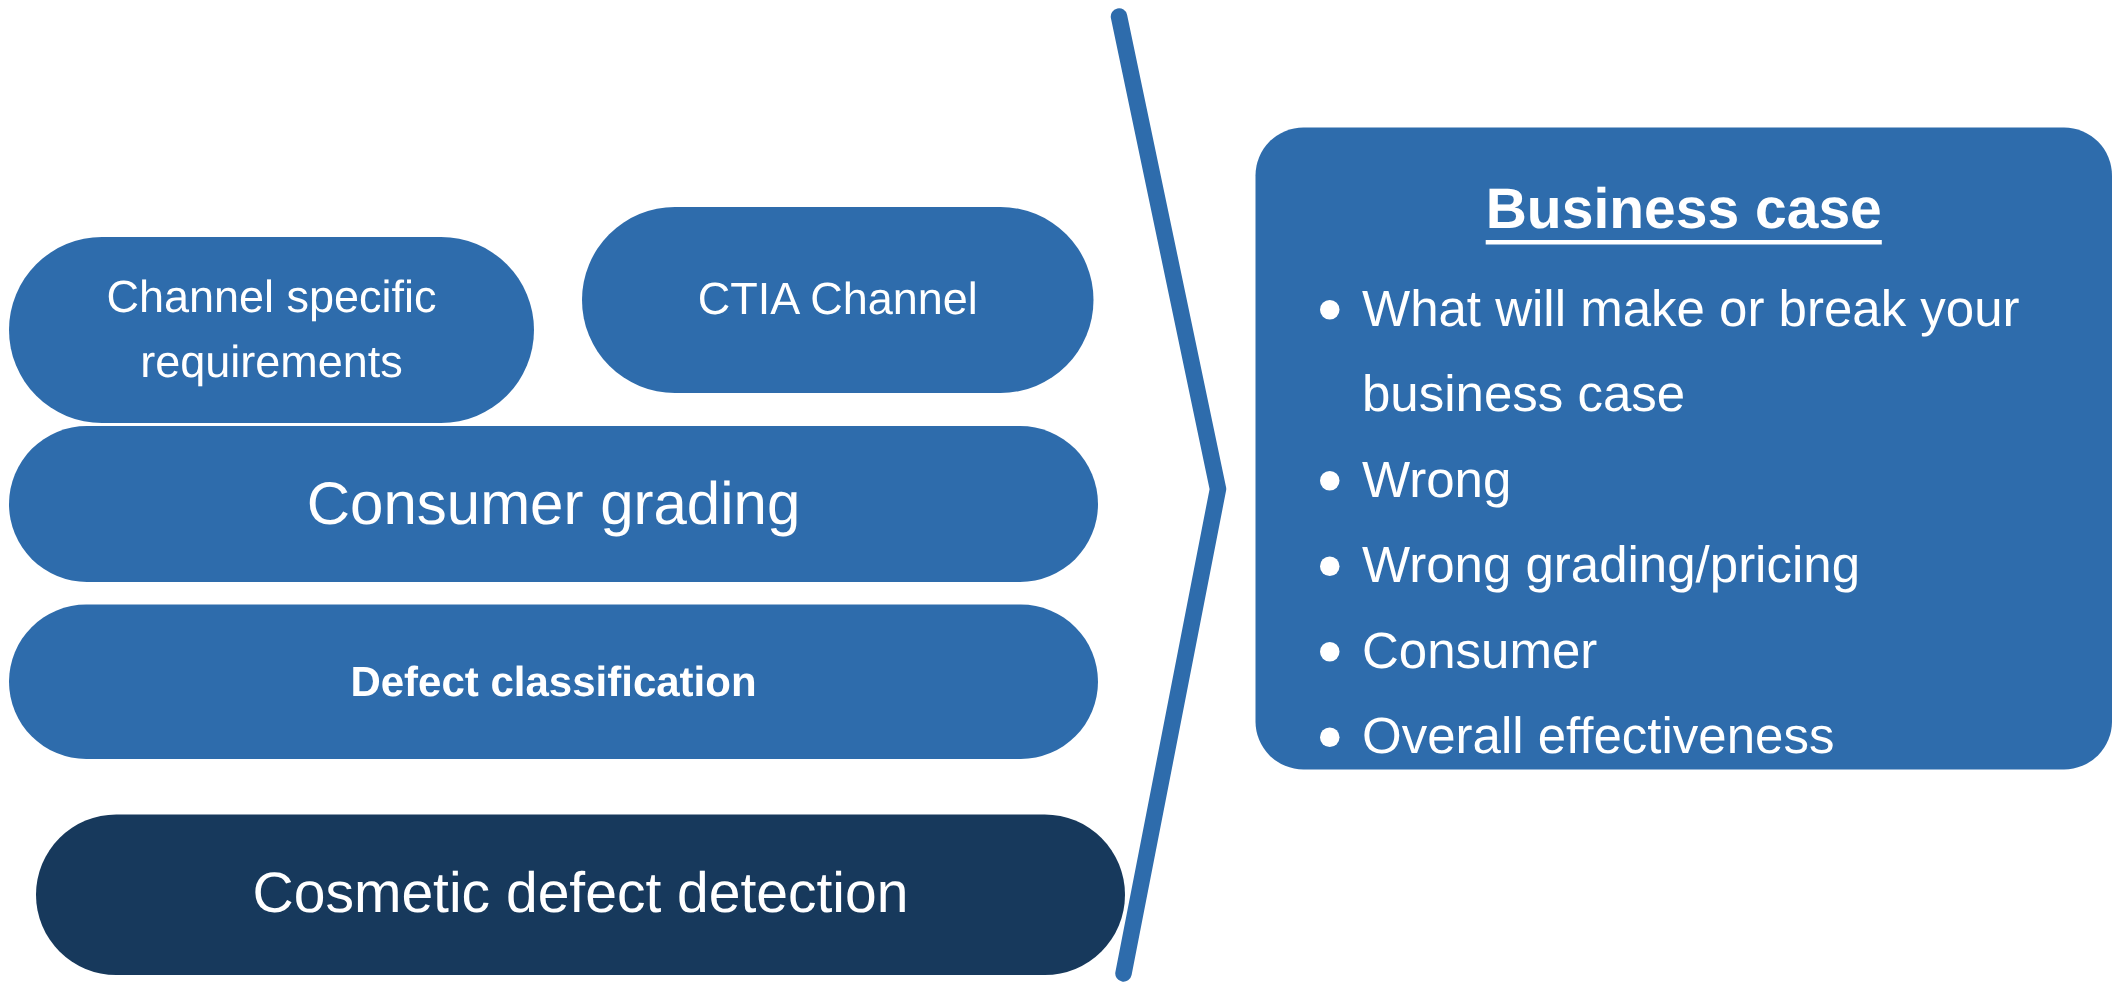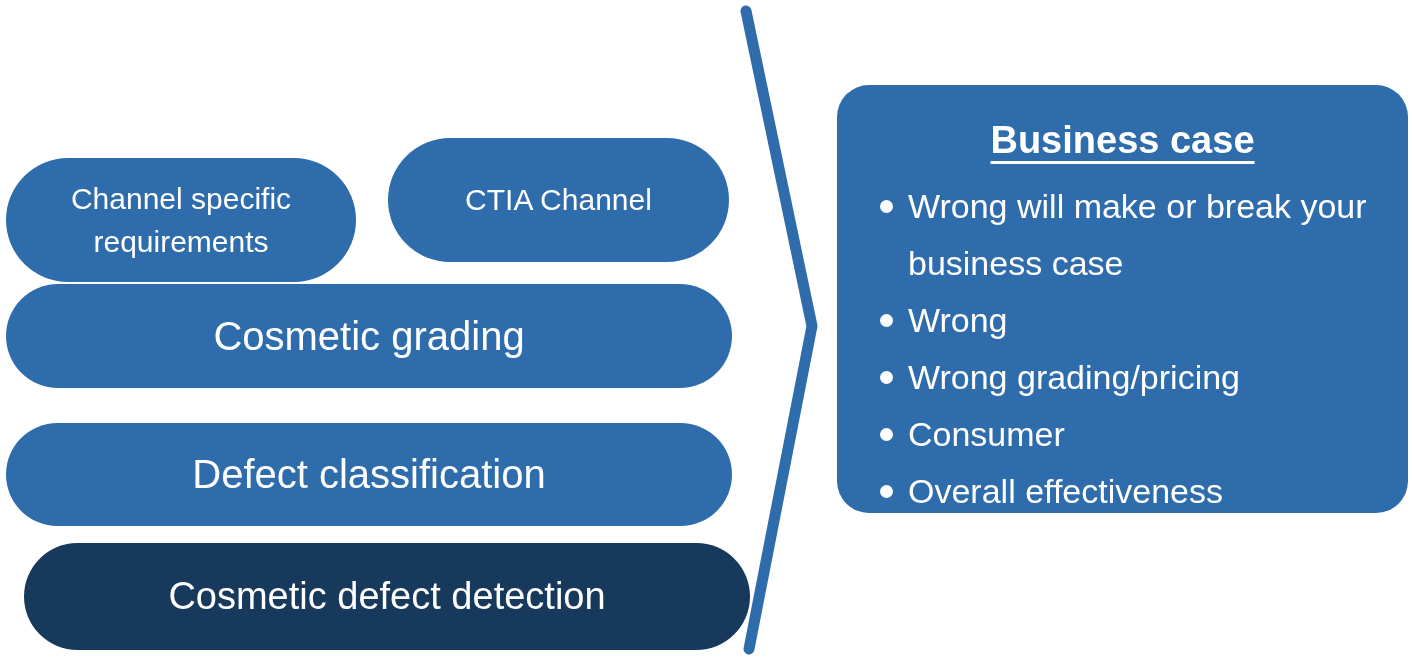--- a/index.html
+++ b/index.html
@@ -20,21 +20,21 @@
     display:flex;align-items:center;justify-content:center;
     text-align:center;
     color:var(--text);
     background:var(--blue);
     box-sizing:border-box;
   }
   #pill-consumer-trust{left:6px;top:8px;width:724px;height:104px;border-radius:52px;font-size:42px;}
   #pill-channel-requirements{left:6px;top:138px;width:350px;height:124px;border-radius:62px;font-size:30px;line-height:1.45;padding:0 30px;margin-top:20px;}
   #pill-ctia-standard{left:388px;top:138px;width:341px;height:124px;border-radius:62px;font-size:30px;}
   #pill-cosmetic-grading{left:6px;top:284px;width:726px;height:104px;border-radius:52px;font-size:40px;}
-  #pill-defect-classification{left:6px;top:423px;width:726px;height:103px;border-radius:52px;font-size:40px;}
+  #pill-defect-classification{left:6px;top:403px;width:726px;height:103px;border-radius:52px;font-size:28px;font-weight:bold;}
   #pill-cosmetic-defect-detection{left:24px;top:543px;width:726px;height:107px;border-radius:54px;font-size:38px;background:var(--navy);}
   .chevron{
     position:absolute;left:0;top:0;width:1412px;height:658px;
     pointer-events:none;
   }
   .panel{
     position:absolute;
     left:837px;top:85px;width:571px;height:428px;
     border-radius:32px;
     background:var(--blue);
@@ -76,41 +76,41 @@
 
   <div class="pill" id="pill-channel-requirements">
     <span>Channel specific requirements</span>
   </div>
 
   <div class="pill" id="pill-ctia-standard">
     <span>CTIA Channel</span>
   </div>
 
   <div class="pill" id="pill-cosmetic-grading">
-    <span>Cosmetic grading</span>
+    <span>Consumer grading</span>
   </div>
 
   <div class="pill" id="pill-defect-classification">
     <span>Defect classification</span>
   </div>
 
   <div class="pill" id="pill-cosmetic-defect-detection">
     <span>Cosmetic defect detection</span>
   </div>
 
   <svg class="chevron" viewBox="0 0 1412 658" xmlns="http://www.w3.org/2000/svg">
     <polyline points="746,11 812,326 749,649" fill="none" stroke="#2E6CAC" stroke-width="11" stroke-linecap="round" stroke-linejoin="round"></polyline>
   </svg>
 
   <div class="panel">
     <div class="panel-title">Business case</div>
     <ul class="panel-list">
       <li>
         <span class="dot"></span>
-        <span>Wrong will make or break your business case</span>
+        <span>What will make or break your business case</span>
       </li>
       <li>
         <span class="dot"></span>
         <span>Wrong</span>
       </li>
       <li>
         <span class="dot"></span>
         <span>Wrong grading/pricing</span>
       </li>
       <li>

